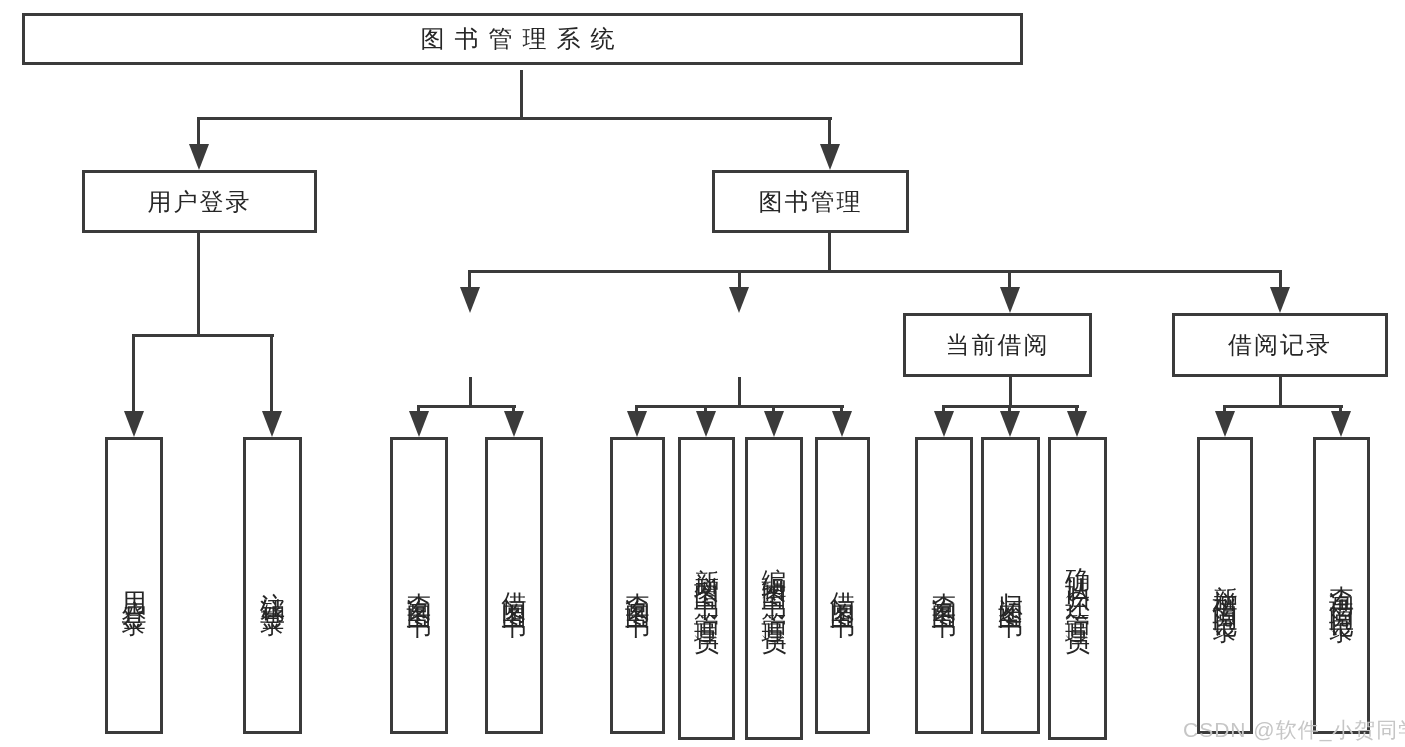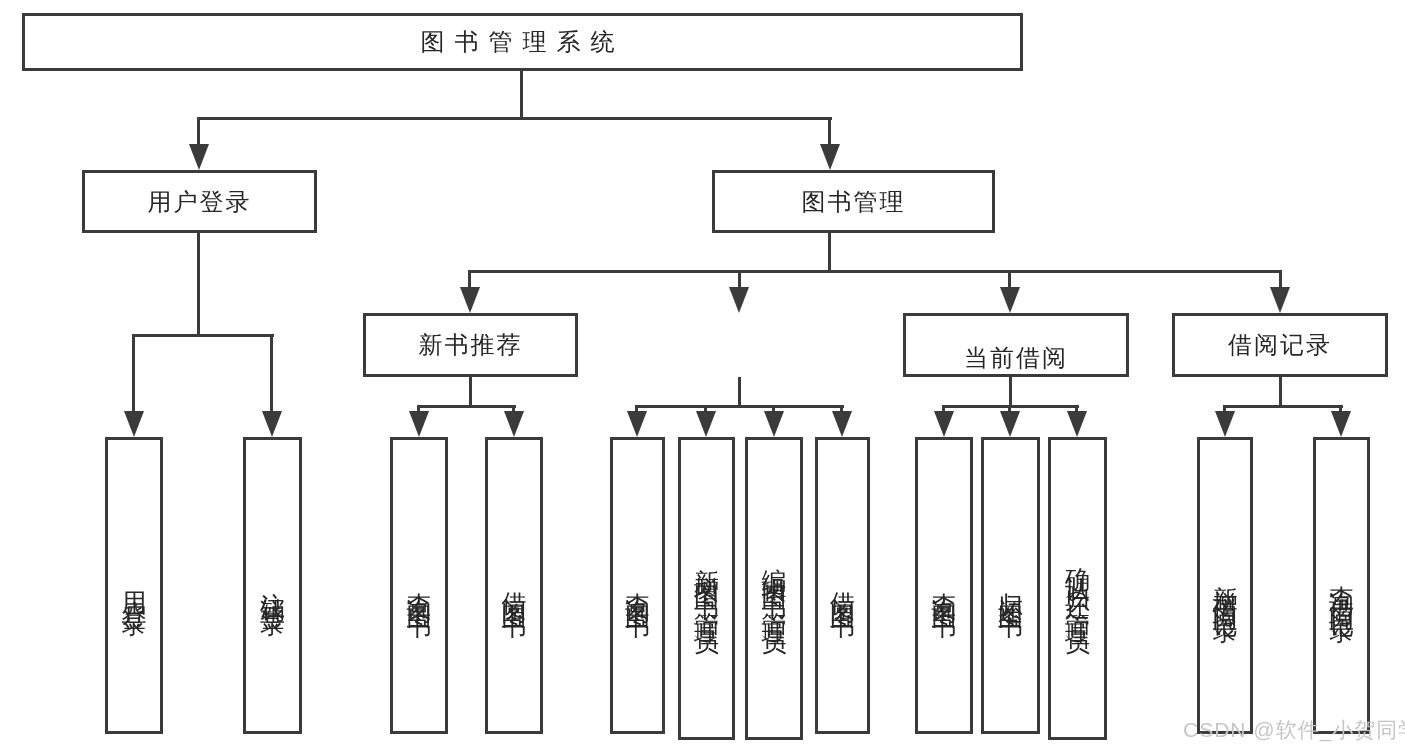--- a/index.html
+++ b/index.html
@@ -102,35 +102,32 @@
   <div class="vline" style="left:1075px;top:405px;height:8px;"></div>
   <div class="arrow" style="left:1067px;top:411px;"></div>
 
   <div class="vline" style="left:1279px;top:377px;height:31px;"></div>
   <div class="hline" style="left:1223px;top:405px;width:120px;"></div>
   <div class="vline" style="left:1223px;top:405px;height:8px;"></div>
   <div class="arrow" style="left:1215px;top:411px;"></div>
   <div class="vline" style="left:1339px;top:405px;height:8px;"></div>
   <div class="arrow" style="left:1331px;top:411px;"></div>
 
-  <div class="hbox root" style="left:22px;top:13px;width:1001px;height:58px;">
+  <div class="hbox root" style="left:22px;top:13px;width:1001px;height:52px;">
     <span>图书管理系统</span>
   </div>
 
   <div class="hbox" style="left:82px;top:170px;width:235px;height:63px;">
     <span>用户登录</span>
   </div>
-  <div class="hbox" style="left:712px;top:170px;width:283px;height:63px;justify-content:center;">
+  <div class="hbox" style="left:712px;top:170px;width:197px;height:63px;justify-content:center;">
     <span>图书管理</span>
   </div>
 
-  <div class="hbox" style="left:363px;top:313px;width:215px;height:64px;">
-    <span>新书推荐</span>
-  </div>
-  <div class="hbox" style="left:903px;top:313px;width:226px;height:64px;align-items:flex-end;">
+  <div class="hbox" style="left:903px;top:313px;width:189px;height:64px;">
     <span>当前借阅</span>
   </div>
   <div class="hbox" style="left:1172px;top:313px;width:216px;height:64px;justify-content:center;">
     <span>借阅记录</span>
   </div>
 
   <div class="vbox" style="left:105px;top:437px;width:58px;height:297px;">
     <span>用户登录</span>
   </div>
   <div class="vbox" style="left:243px;top:437px;width:59px;height:297px;">

